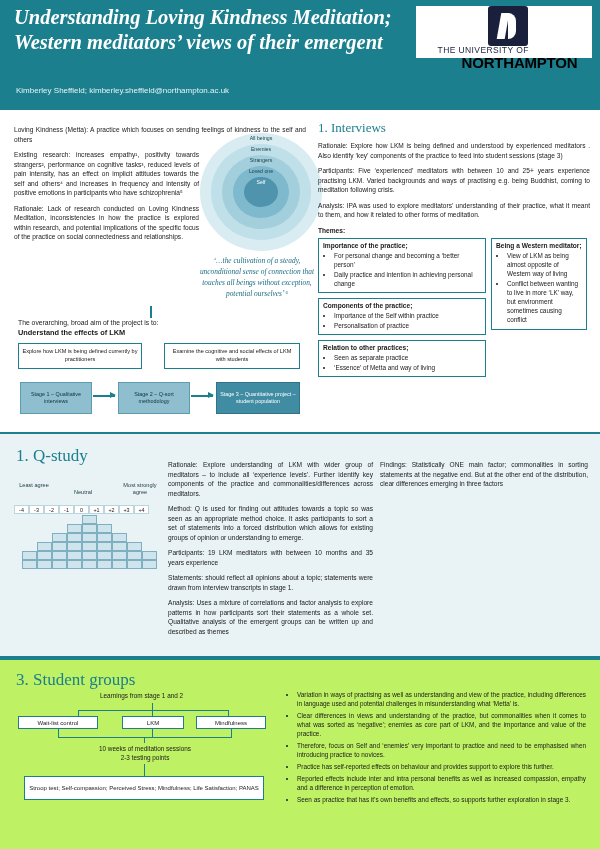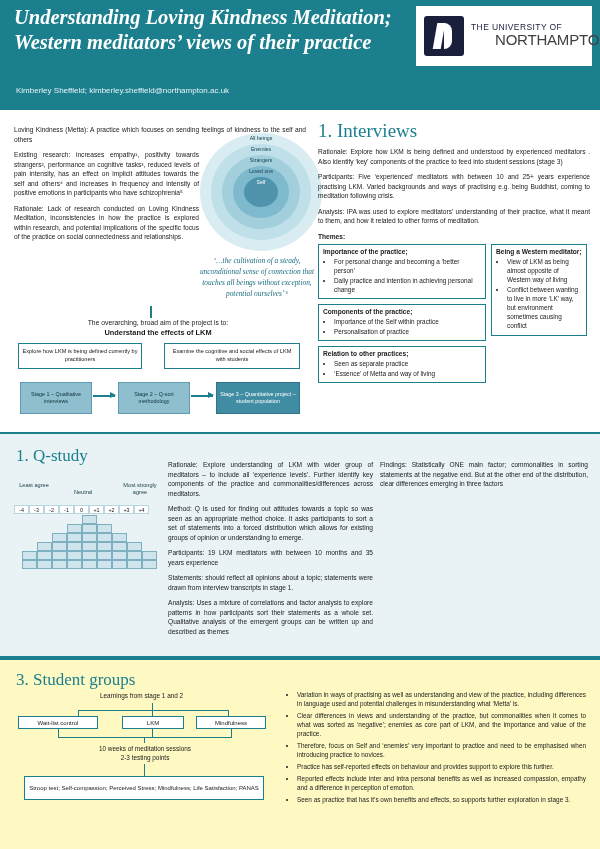--- a/index.html
+++ b/index.html
@@ -25,44 +25,44 @@
     font-weight:bold;
     font-size:20.5px;
     line-height:25px;
     color:#ffffff;
   }
   .header-author {
     position:absolute; left:16px; top:86px;
     font-size:8px; color:#e6f4f6;
   }
   .logo-box {
-    position:absolute; right:8px; top:6px; width:176px; height:60px;
+    position:absolute; right:8px; top:6px; width:176px; height:52px;
     background:#ffffff;
-    display:flex; align-items:center;
+    display:flex; align-items:center;flex-direction:column;
   }
   .logo-mark {
     width:40px; height:40px; margin-left:8px;
     background:#1a1f3c;
     border-radius:3px;
     position:relative;
     flex:none;
   }
   .logo-mark:before {
     content:"";
     position:absolute; left:11px; top:7px; width:8px; height:26px;
     background:#ffffff; transform:skewX(-10deg);
   }
   .logo-mark:after {
     content:"";
     position:absolute; left:20px; top:7px; width:8px; height:26px;
     background:#ffffff; border-radius:0 8px 8px 0;
   }
   .logo-text { margin-left:7px; line-height:1.08; }
   .logo-text .l1 { font-size:8.5px; letter-spacing:.4px; color:#1a1f3c; }
-  .logo-text .l2 { font-size:15px; font-weight:normal; letter-spacing:-.2px; color:#404040;margin-left:24px; }
+  .logo-text .l2 { font-size:15px; font-weight:bold; letter-spacing:-.2px; color:#000000;margin-left:24px; }
   .rule {
     position:absolute; left:0; width:600px; height:5px; background:#1b7f8e;
   }
   .sec-title {
     font-family:"Liberation Serif", serif;
     font-size:17px; color:#1b7f8e; font-weight:normal;
   }
   .col-left { position:absolute; left:14px; top:120px; width:292px; }
   .col-right { position:absolute; left:318px; top:120px; width:272px; }
 
@@ -87,21 +87,21 @@
 
   .quote {
     position:absolute; left:193px; top:255px; width:128px;
     font-family:"Liberation Serif", serif;
     font-style:italic; font-size:7.4px; line-height:11px;
     color:#1b6d80; text-align:center;
   }
 
   .broad-aim {
     position:absolute; left:18px; top:318px; width:280px;
-    text-align:center; font-size:6.8px; line-height:10px;
+    font-size:6.8px; line-height:10px;
   }
   .broad-aim b { font-size:7.4px; }
 
   .flow-top { position:absolute; left:14px; top:343px; width:292px; height:28px; }
   .fbox {
     position:absolute; border:1px solid #1b7f8e; background:#ffffff;
     font-size:5.6px; line-height:7.6px; text-align:center;
     display:flex; align-items:center; justify-content:center;
     padding:2px;
   }
@@ -140,35 +140,35 @@
   .qscale { display:flex; font-size:5.4px; }
   .qscale div { width:15px; text-align:center; border:1px solid #b9d5de; background:#ffffff; height:9px; line-height:8px; }
   .qlabels { position:relative; height:18px; font-size:5.6px; color:#1a3a44; }
   .qlabels span { position:absolute; text-align:center; line-height:7px; }
   .pyramid { margin-top:1px; }
   .prow { display:flex; justify-content:center; }
   .cell { width:15px; height:9px; border:1px solid #7fb0c0; background:#cfe4ec; margin:0; }
   .cell.empty { background:#ffffff; border-color:#cfe0e6; }
 
   
-  .sec3 { position:absolute; left:0; top:660px; width:600px; height:189px; background:#fef9c3; }
+  .sec3 { position:absolute; left:0; top:660px; width:600px; height:189px; background:#bef264; }
   .sgbox {
     position:absolute; border:1px solid #1b7f8e; background:#ffffff;
     font-size:6px; text-align:center; display:flex; align-items:center; justify-content:center;
     padding:2px;
   }
   .hline { position:absolute; background:#1b7f8e; height:1px; }
   .vl { position:absolute; background:#1b7f8e; width:1px; }
   .concl-list li { font-size:6.4px; line-height:9.2px; margin-bottom:2.5px; text-align:justify; }
 </style>
 </head>
 <body>
 
 <div class="header">
-  <div class="header-title">Understanding Loving Kindness Meditation; Western meditators’ views of their practice</div>
+  <div class="header-title">Understanding Loving Kindness Meditation; Western meditators’ views of their emergent</div>
   <div class="header-author">Kimberley Sheffield; kimberley.sheffield@northampton.ac.uk</div>
   <div class="logo-box">
     <div class="logo-mark"></div>
     <div class="logo-text">
       <div class="l1">THE UNIVERSITY OF</div>
       <div class="l2">NORTHAMPTON</div>
     </div>
   </div>
 </div>
 
@@ -208,21 +208,21 @@
 </div>
 <div class="stages">
   <div class="stage st1">Stage 1 – Qualitative interviews</div>
   <div class="arrow ar1"></div>
   <div class="stage st2">Stage 2 – Q-sort methodology</div>
   <div class="arrow ar2"></div>
   <div class="stage st3">Stage 3 – Quantitative project – student population</div>
 </div>
 
 <div class="col-right">
-  <div class="sec-title" style="font-size:19px;">1. Interviews</div>
+  <div class="sec-title" style="font-size:13px;">1. Interviews</div>
   <p class="body-txt" style="margin-top:5px;">Rationale: Explore how LKM is being defined and understood by experienced meditators . Also identify ‘key’ components of the practice to feed into student sessions (stage 3)</p>
   <p class="body-txt" style="margin-top:6px;">Participants: Five ‘experienced’ meditators with between 10 and 25+ years experience practising LKM. Varied backgrounds and ways of practising e.g. being Buddhist, coming to meditation following crisis.</p>
   <p class="body-txt" style="margin-top:6px;">Analysis: IPA was used to explore meditators’ understanding of their practice, what it meant to them, and how it related to other forms of meditation.</p>
   <p class="body-txt" style="margin-top:6px;font-weight:bold;">Themes:</p>
 
   <div style="display:flex;gap:5px;margin-top:3px;">
     <div style="width:168px;">
       <div class="tbox">
         <h4>Importance of the practice;</h4>
         <ul class="bl">

